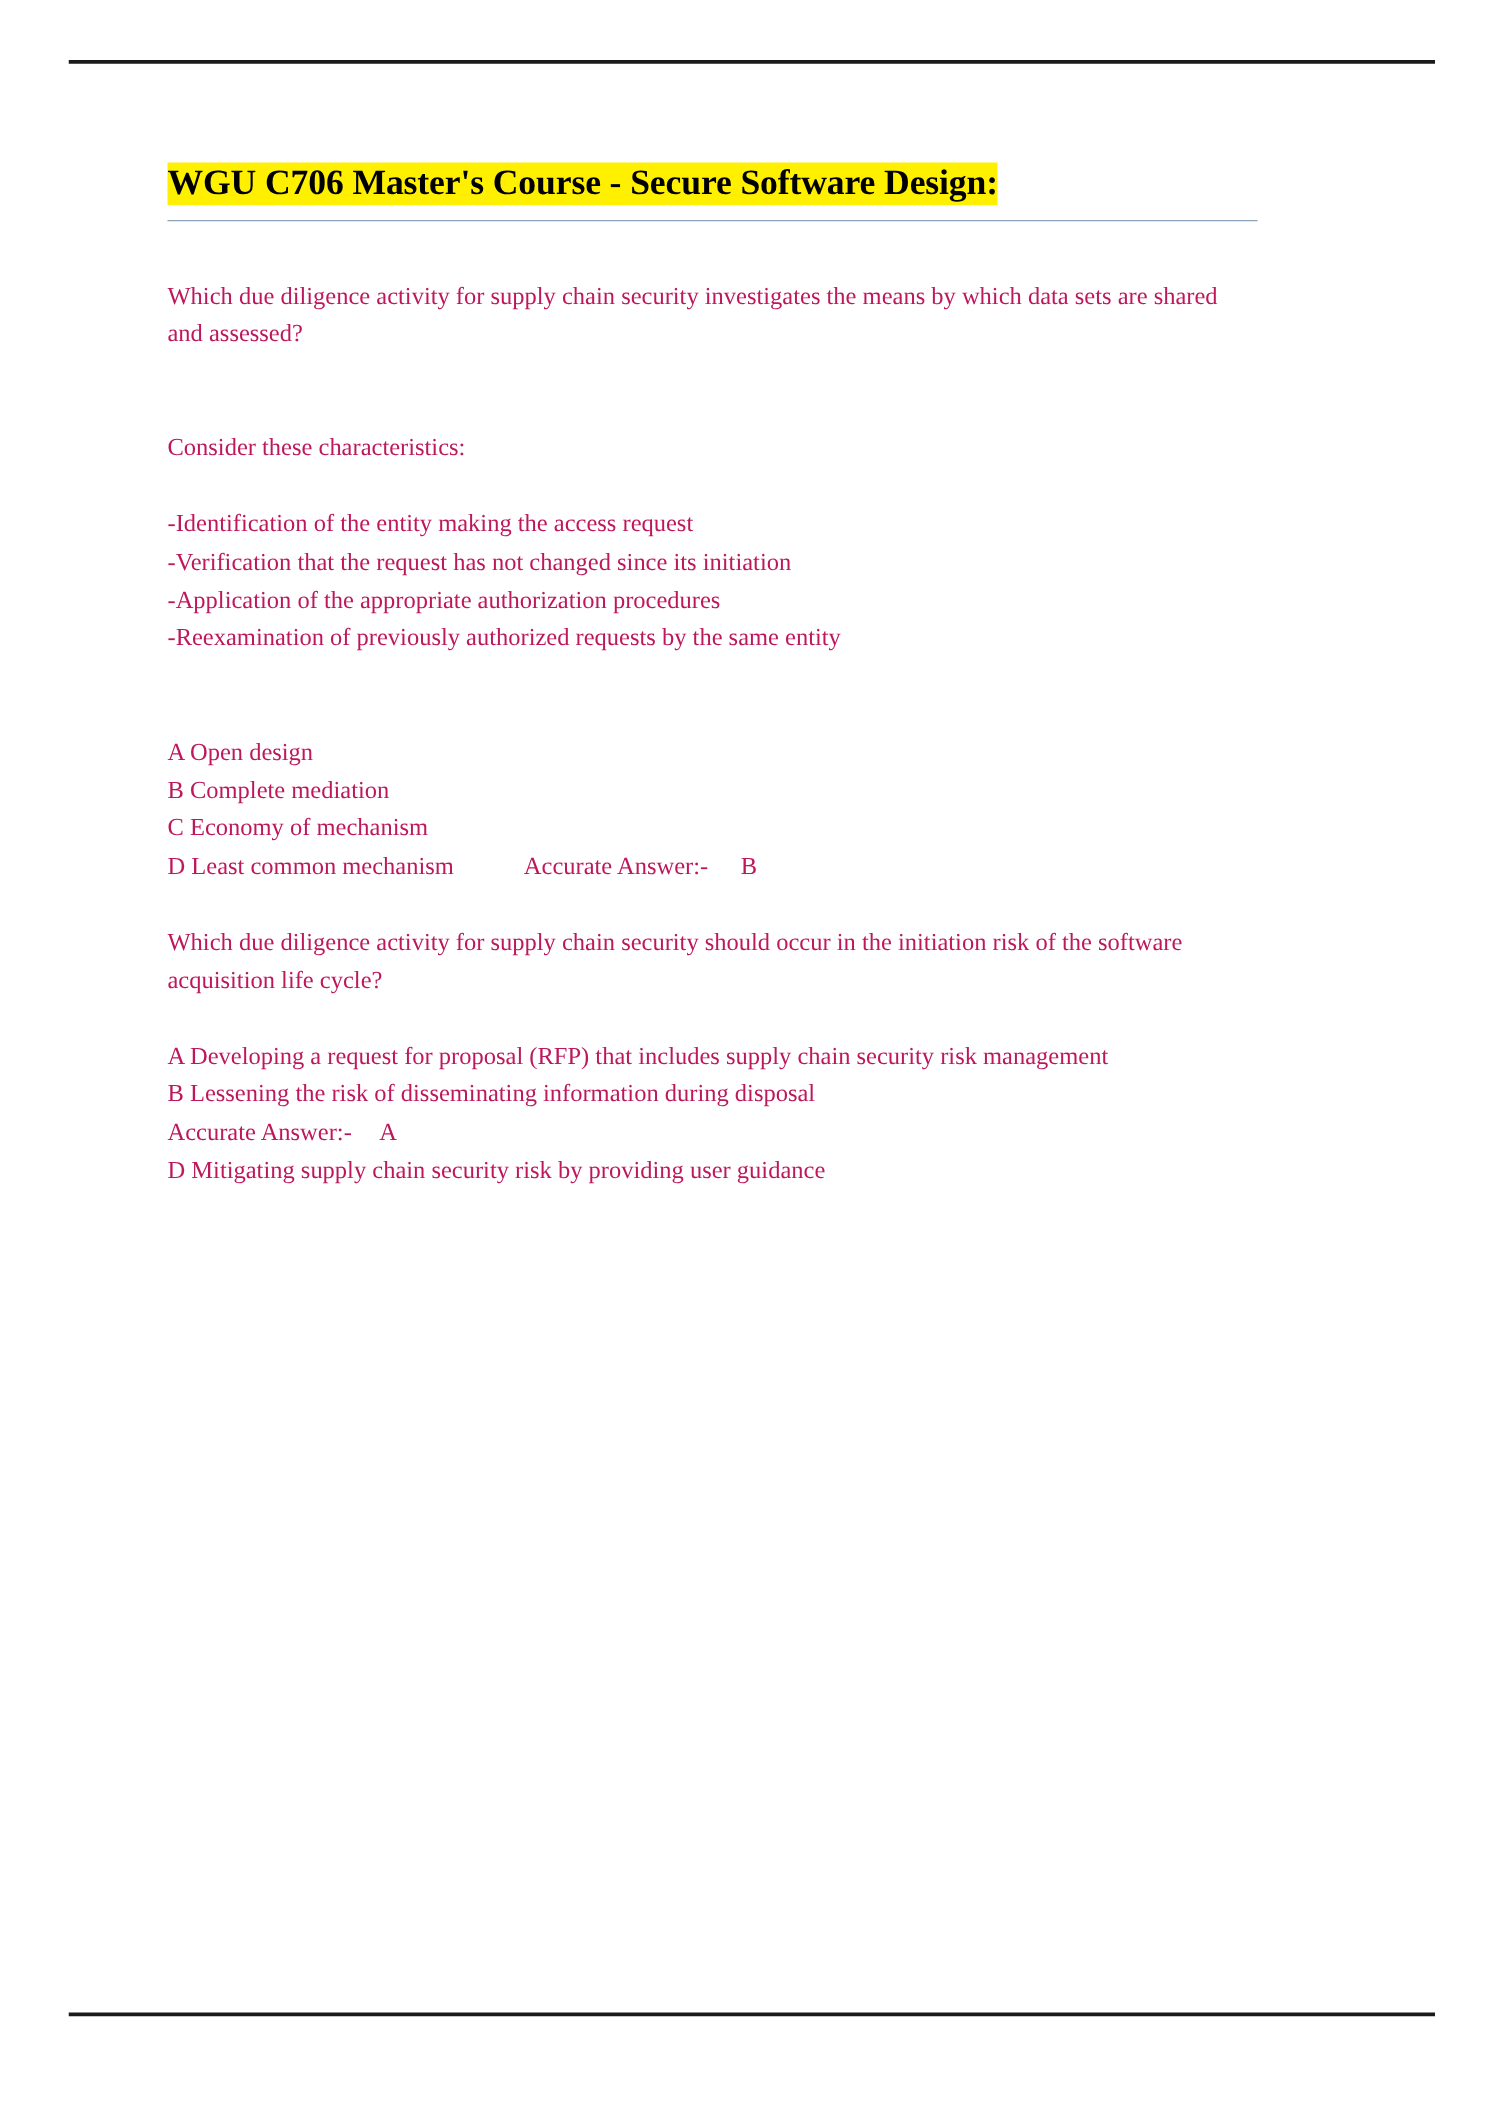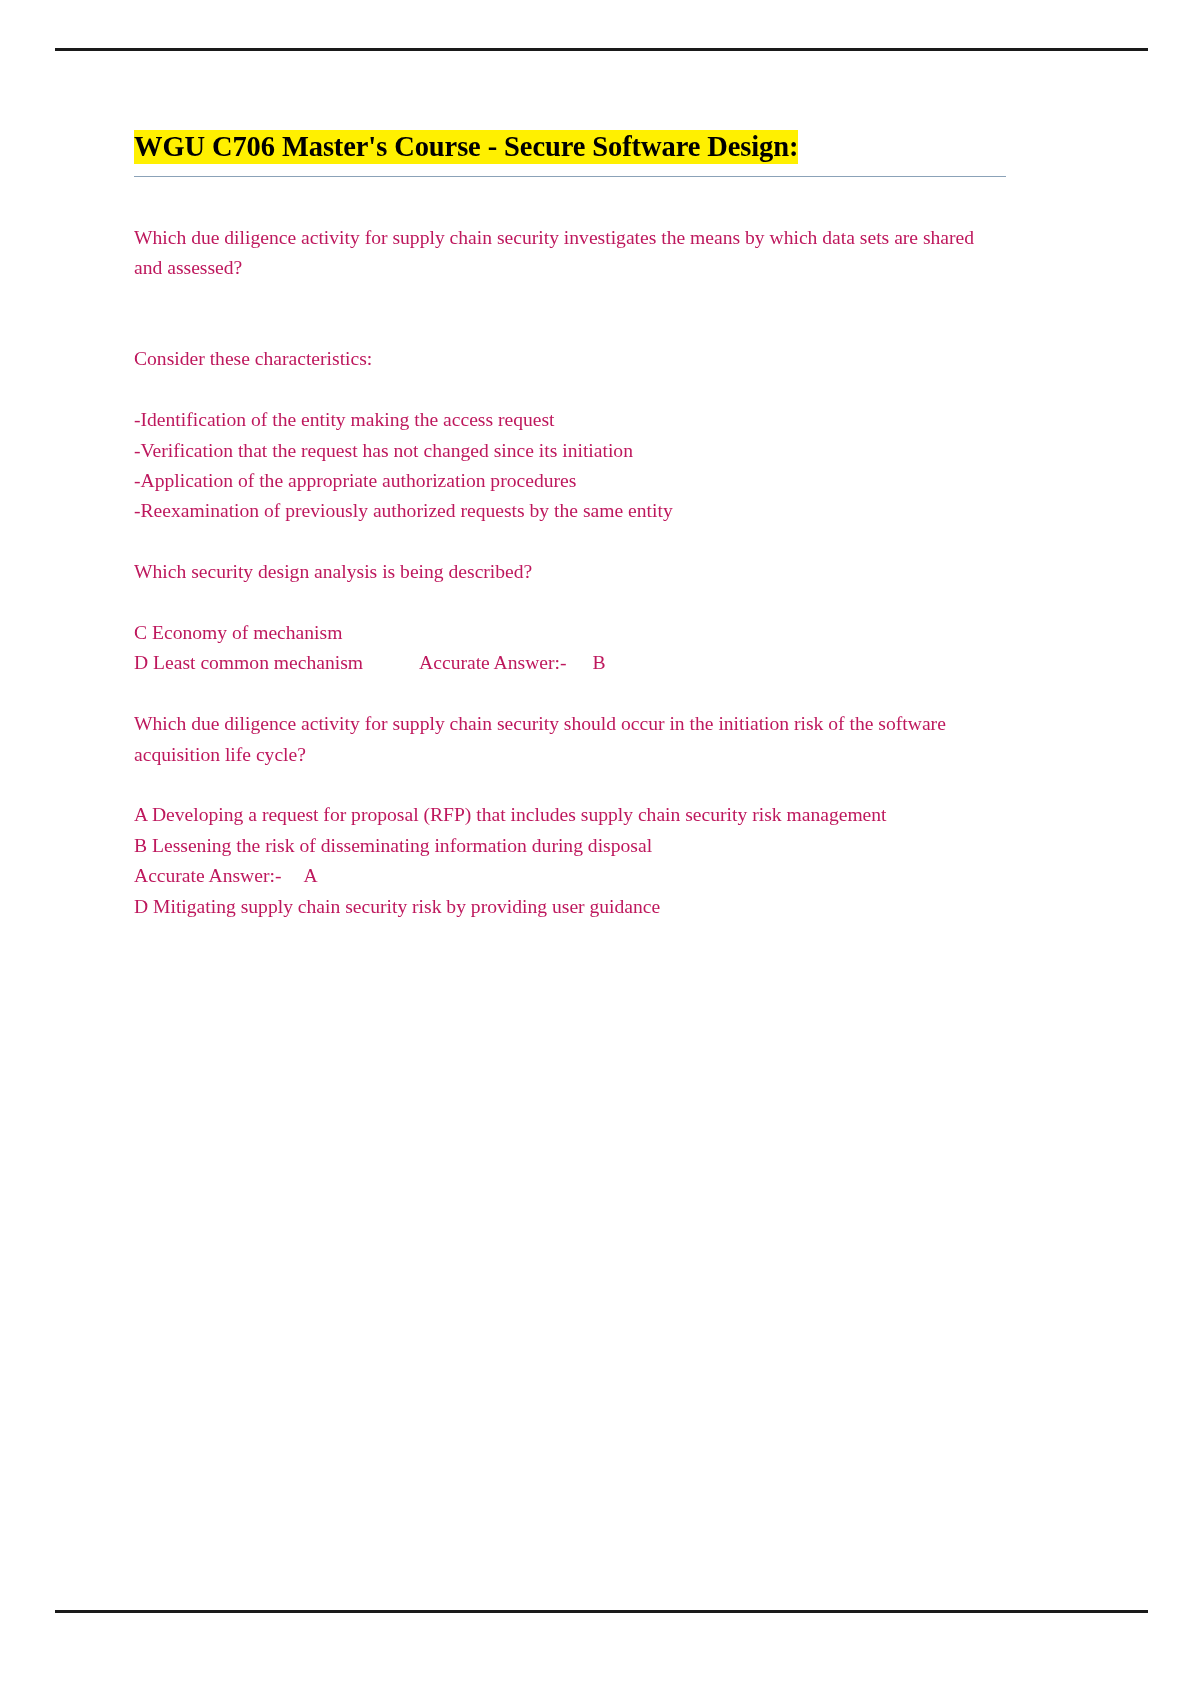--- a/index.html
+++ b/index.html
@@ -128,23 +128,24 @@
       <div class="qblock">
         <p class="para">Consider these characteristics:</p>
         <div class="spacer"></div>
         <div class="opt-wrap">
           <p class="opt">-Identification of the entity making the access request</p>
           <p class="opt">-Verification that the request has not changed since its initiation</p>
           <p class="opt">-Application of the appropriate authorization procedures</p>
           <p class="opt">-Reexamination of previously authorized requests by the same entity</p>
         </div>
         <div class="spacer"></div>
-        <p class="para">Which security design analysis is being described?</p>
         <div class="spacer"></div>
         <div class="opt-wrap">
+          <p class="opt">A Open design</p>
+          <p class="opt">B Complete mediation</p>
           <p class="opt">C Economy of mechanism</p>
           <p class="opt"><span>D Least common mechanism</span><span class="ans-gap"></span><span>Accurate Answer:-</span><span class="ans-gap-sm"></span><span>B</span></p>
         </div>
       </div>
 
       <div class="spacer"></div>
 
       <div class="qblock">
         <p class="para">Which due diligence activity for supply chain security should occur in the initiation risk of the software acquisition life cycle?</p>
         <div class="spacer"></div>

